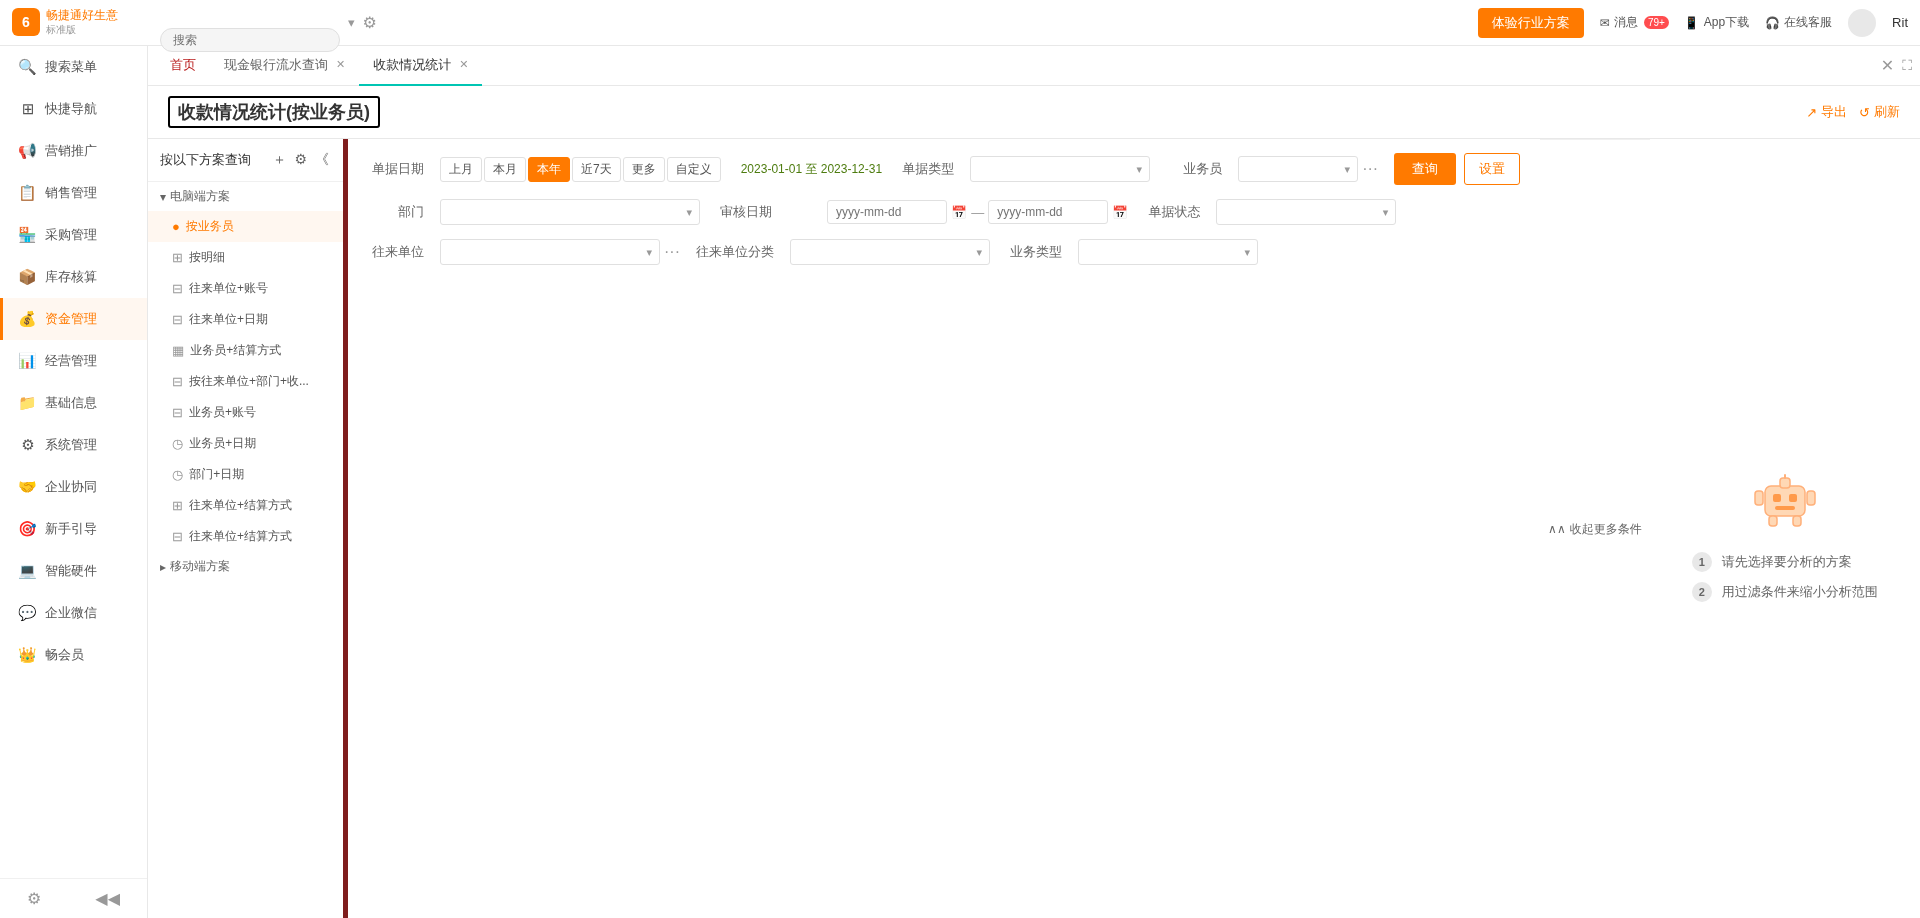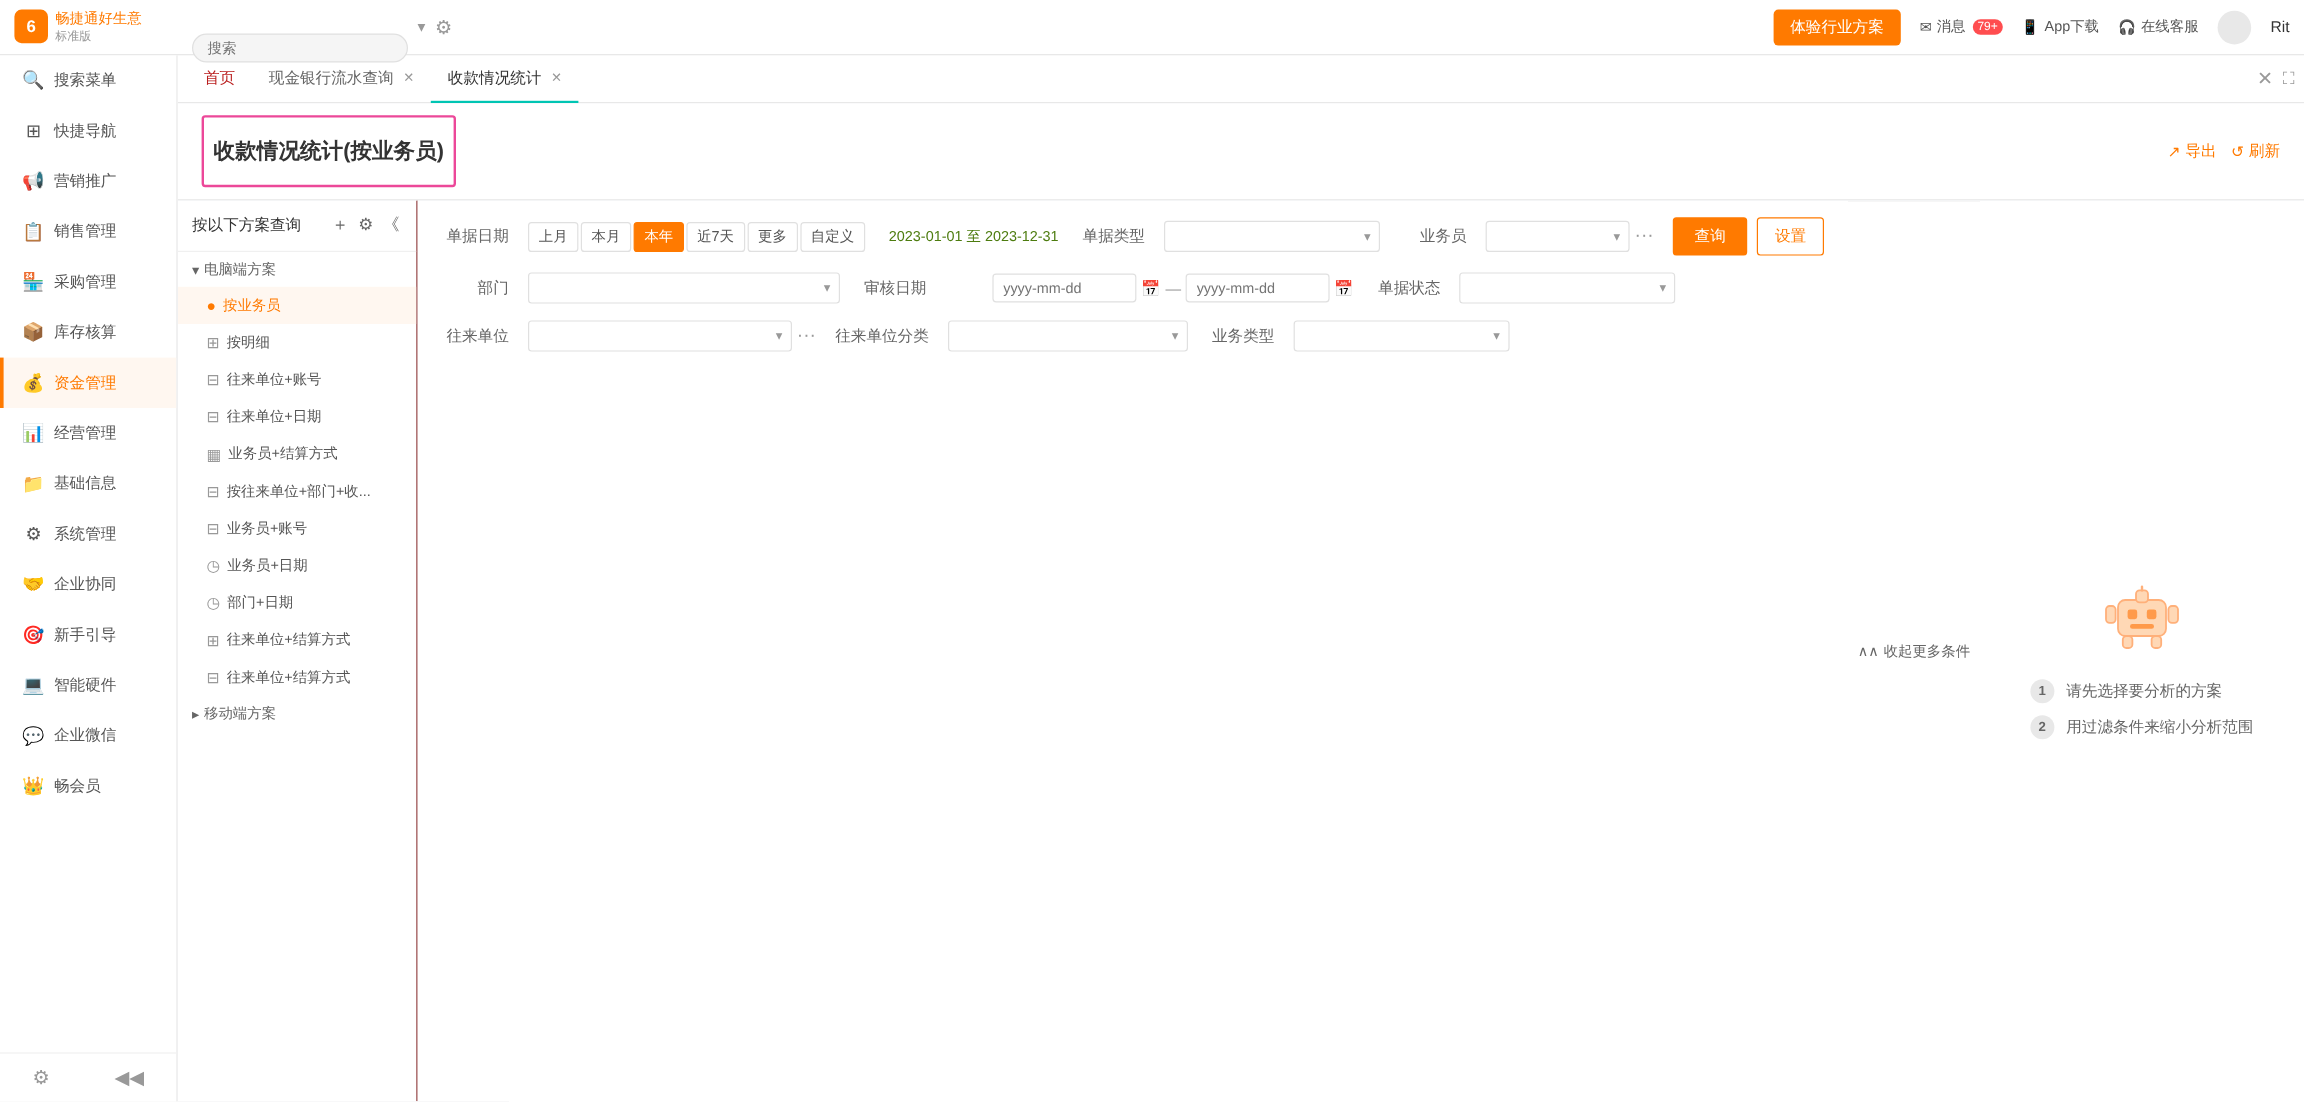--- a/index.html
+++ b/index.html
@@ -220,21 +220,21 @@
     .content-body {
       flex: 1;
       display: flex;
       overflow: hidden;
     }
 
     
     .left-panel {
       width: 200px;
       background: #fff;
-      border-right: 1px solid #7f1d1d;
+      border-right: 5px solid #7f1d1d;
       flex-shrink: 0;
       overflow-y: auto;
     }
     .left-panel-header {
       padding: 10px 12px;
       display: flex;
       align-items: center;
       gap: 6px;
       border-bottom: 1px solid #f0f0f0;
       font-size: 13px;
@@ -434,23 +434,23 @@
       border-radius: 50%;
       background: #e8e8e8;
       color: #666;
       display: flex; align-items: center; justify-content: center;
       font-size: 11px;
       font-weight: bold;
     }
 
     
     .red-box {
-      border: 2px solid #ec4899;
+      border: 2px solid #000000;
       border-radius: 3px;
-      padding: 16px 8px;
+      padding: 2px 8px;
     }
   </style>
 </head>
 <body>
 
 <div class="top-header">
   <div class="logo-area">
     <div class="logo-icon">
       <span>6</span>
     </div>

